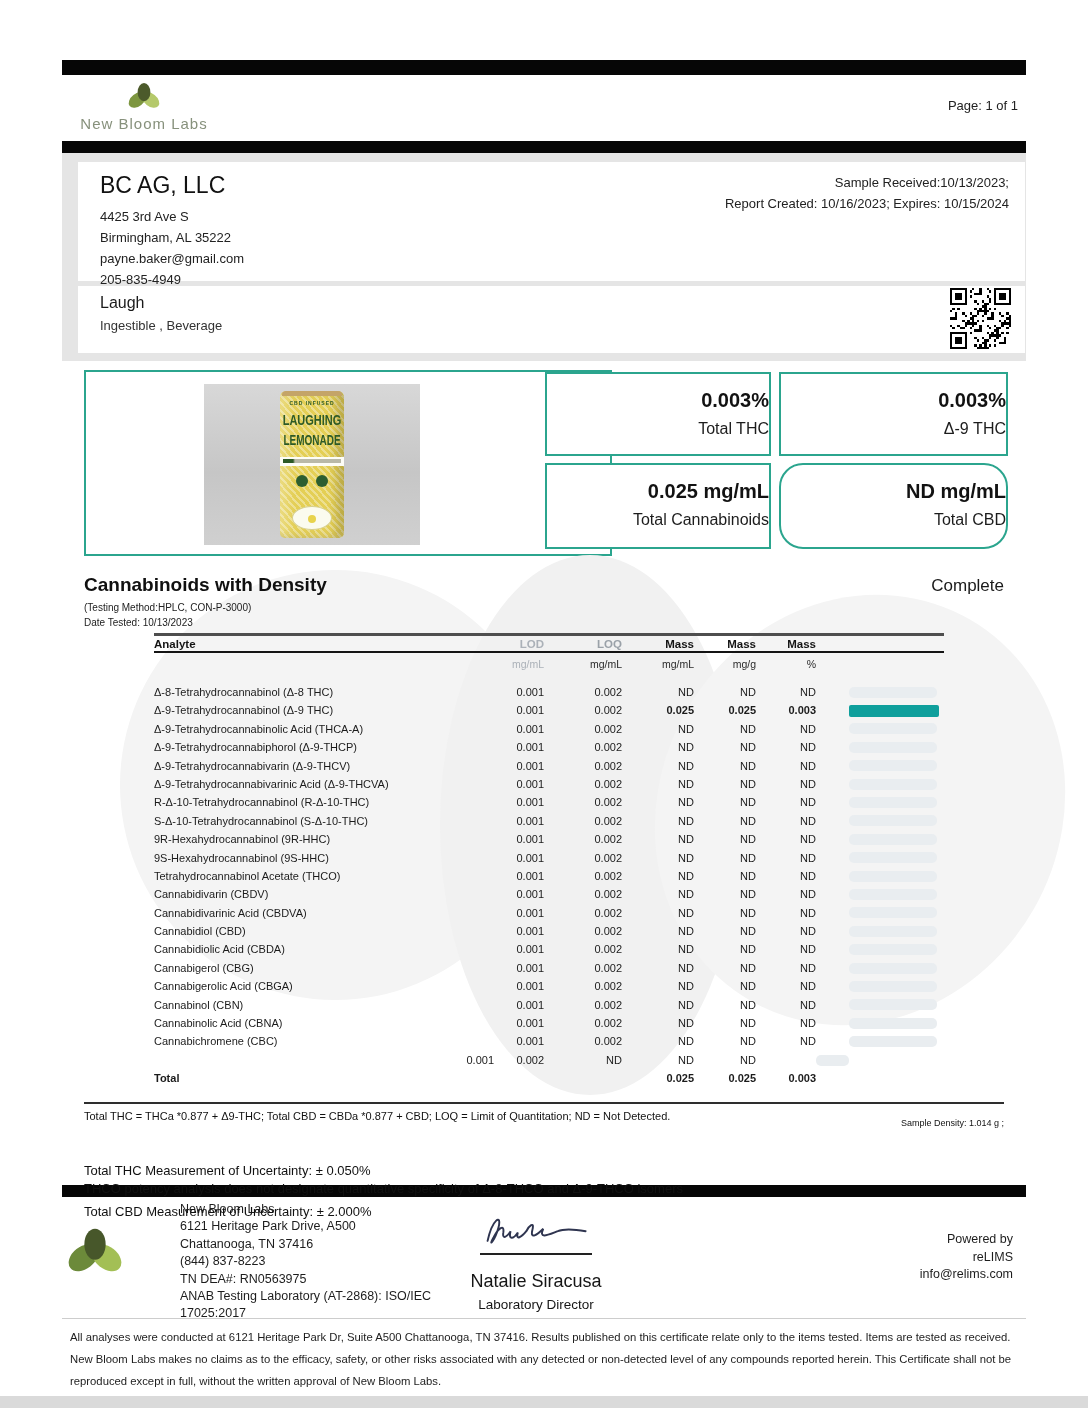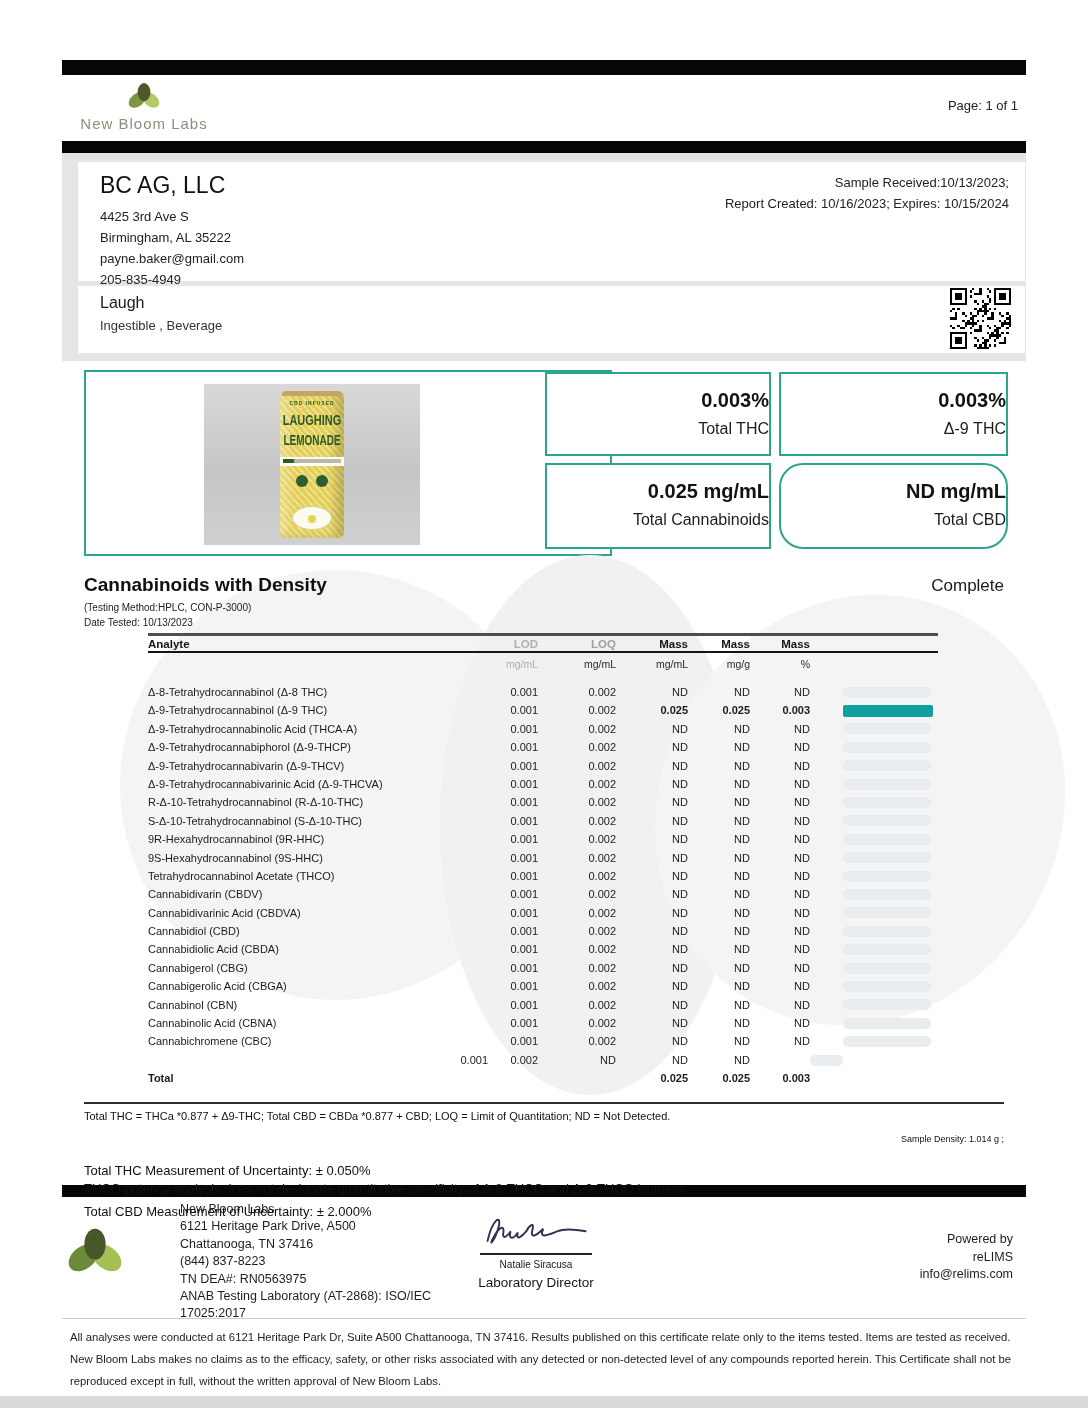--- a/index.html
+++ b/index.html
@@ -69,21 +69,21 @@
   .wm2 { left:440px; top:555px; width:300px; height:540px; background:#f1f1f1; }
   .wm3 { left:660px; top:590px; width:400px; height:440px; background:#f4f4f4; transform:rotate(30deg); }
 
   
   .section { position:absolute; left:62px; top:565px; width:964px; z-index:1; }
   .sec-title { position:absolute; left:22px; top:9px; font-size:19px; font-weight:700; color:#101010; }
   .sec-status { position:absolute; right:22px; top:11px; font-size:17px; color:#1a1a1a; }
   .sec-method { position:absolute; left:22px; top:37px; font-size:10px; color:#222; }
   .sec-date { position:absolute; left:22px; top:52px; font-size:10px; color:#222; }
 
-  .tbl { position:absolute; left:86px; top:68px; width:790px; }
+  .tbl { position:absolute; left:92px; top:68px; width:790px; }
   .tgrid { display:grid; grid-template-columns:340px 50px 78px 72px 62px 60px 33px 90px; align-items:center; }
   .thead { border-top:3px solid #4e4e4e; border-bottom:2px solid #141414; height:20px; }
   .thead .hc { font-size:11.5px; font-weight:700; color:#141414; }
   .thead .h1 { color:#abb1b8; }
   .thead .h2 { color:#9aa1a8; }
   .tunits { height:22px; }
   .tunits .uc { font-size:10.5px; color:#2a2a2a; }
   .tunits .u1 { color:#abb1b8; }
   .num { text-align:right; }
   .trow { height:18.4px; }
@@ -91,30 +91,30 @@
   .trow.bold .tc { font-weight:700; }
   .tc.bv { font-weight:700; }
   .bcell { height:18.4px; display:flex; align-items:center; }
   .bar-gray { width:88px; height:11px; border-radius:5px; background:#e9edf0; }
   .bar-teal { width:90px; height:12px; border-radius:2px; background:#0f9f9c; }
 
   .sec-rule { position:absolute; left:22px; top:537px; width:920px; height:2px; background:#2e2e2e; }
   .fn-main { position:absolute; left:22px; top:545px; font-size:11px; color:#111; }
   .fn-sm { position:absolute; left:22px; font-size:13px; color:#111;margin-top:29px; }
   .fn1 { top:569px; } .fn2 { top:610px; } .fn3 { top:587px; }
-  .fn-density { position:absolute; right:22px; top:569px; font-size:9px; color:#111; }
+  .fn-density { position:absolute; right:22px; top:553px; font-size:9px; color:#111; }
 
   
   .logo-foot { left:64px; top:1224px; width:62px; height:56px; }
   .logo-foot svg { width:62px; height:56px; }
   .lab-block { left:180px; top:1201px; font-size:12.5px; color:#1d1d1d; line-height:17.4px; }
   .sig-block { left:436px; top:1207px; width:200px; text-align:center; }
   .sig-block svg { width:140px; height:46px; display:block; margin:0 auto; }
   .sig-line { width:112px; height:1.5px; background:#222; margin:0 auto; }
-  .sig-name { font-size:10px; color:#161616; margin-top:4px; }
+  .sig-name { font-size:18px; color:#161616; margin-top:16px; }
   .sig-title { font-size:13.5px; color:#161616; margin-top:5px; }
   .powered { right:75px; top:1231px; text-align:right; font-size:12.5px; color:#1d1d1d; line-height:17.5px; }
 
   .divider { left:62px; top:1318px; width:964px; height:1px; background:#cdcdcd; }
   .disclaimer { left:70px; top:1326px; width:956px; font-size:11.3px; color:#1d1d1d; line-height:22px; }
   .bottom-band { left:0; top:1396px; width:1088px; height:12px; background:#dadada; }
 </style>
 </head>
 <body>
 

